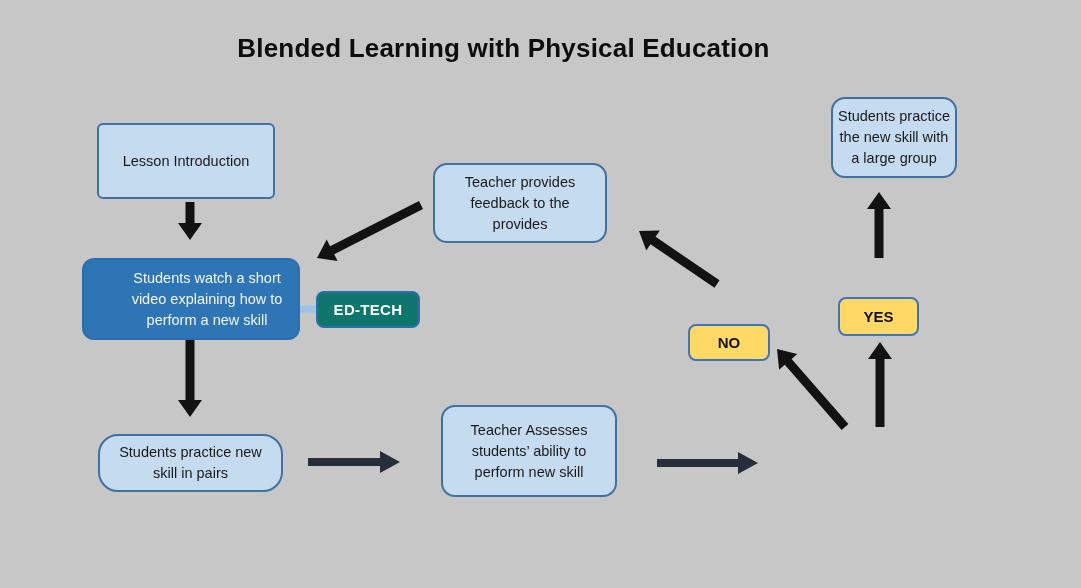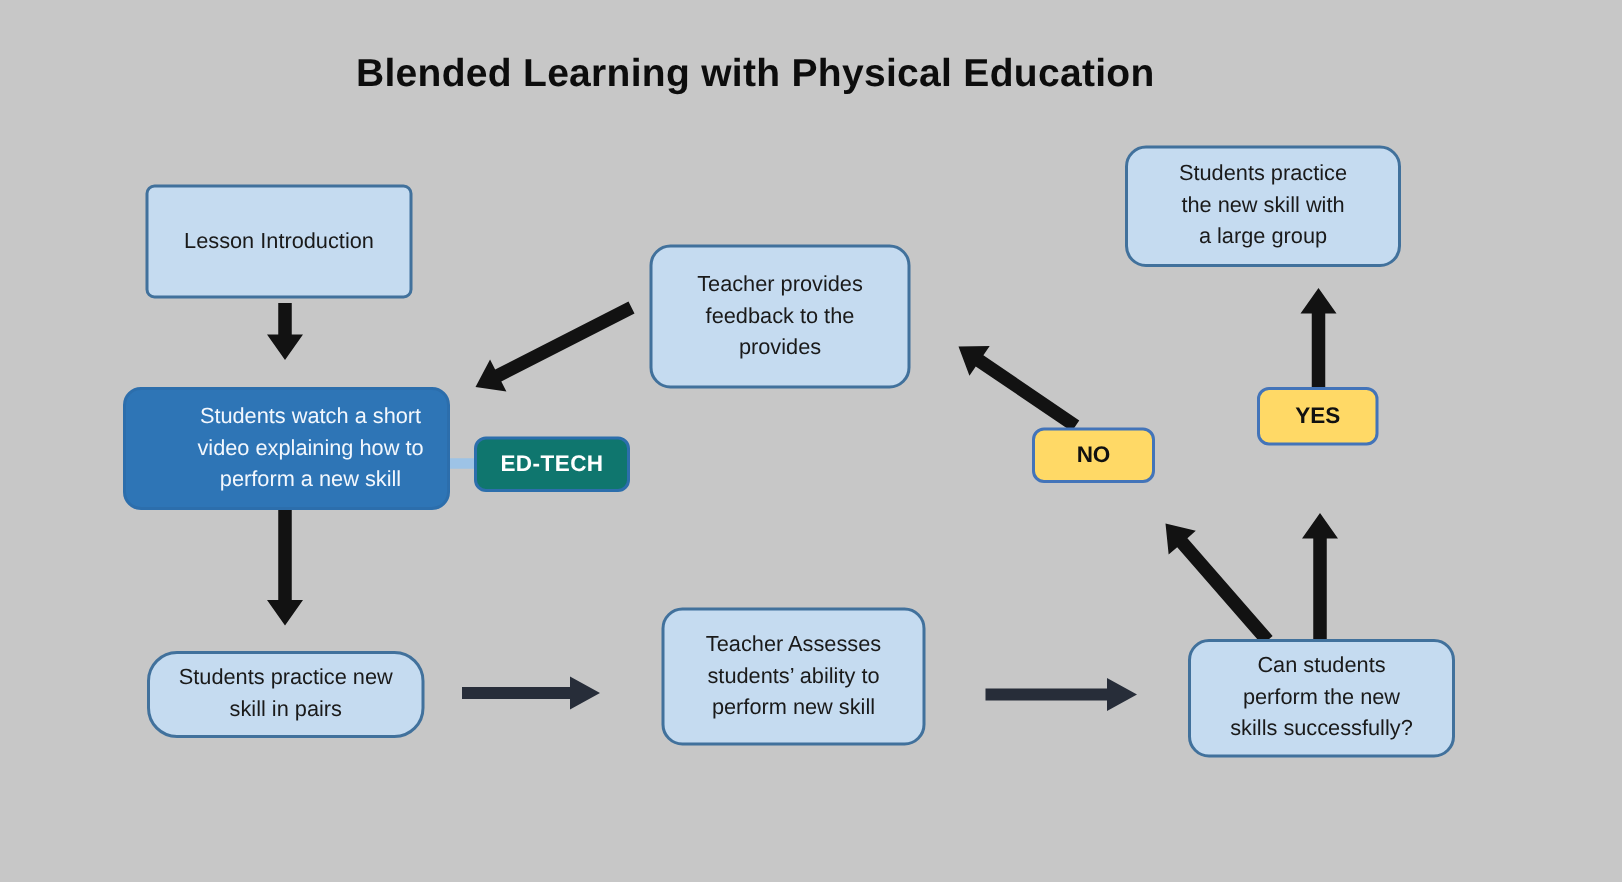--- a/index.html
+++ b/index.html
@@ -42,21 +42,21 @@
     background:#0f766e;
     border:2px solid #2C6EAC;
     color:#FFFFFF;
     border-radius:8px;
     font-weight:bold; font-size:15px; letter-spacing:0.3px;
   }
   .node.decision {
     background:#FFD966;
     border:2px solid #4374B9;
     border-radius:8px;
-    font-weight:bold; font-size:15px; color:#111111;
+    font-weight:bold; font-size:15px; color:#111111;margin-top:39px;
   }
 </style>
 </head>
 <body>
 
 <div id="canvas">
 
   <div id="title">Blended Learning with Physical Education</div>
 
   <svg id="arrow-layer" width="1081" height="588" viewBox="0 0 1081 588">
@@ -100,33 +100,28 @@
     <span>Students practice new</span>
     <span>skill in pairs</span>
   </div>
 
   <div class="node light" style="left:441px;top:405px;width:176px;height:92px">
     <span>Teacher Assesses</span>
     <span>students’ ability to</span>
     <span>perform new skill</span>
   </div>
 
-  <div class="node light" style="left:792px;top:426px;width:178px;height:79px">
-    <span>Can students</span>
-    <span>perform the new</span>
-    <span>skills successfully?</span>
-  </div>
 
-  <div class="node light" style="left:433px;top:163px;width:174px;height:96px">
+  <div class="node light" style="left:433px;top:163px;width:174px;height:80px">
     <span>Teacher provides</span>
     <span>feedback to the</span>
     <span>provides</span>
   </div>
 
-  <div class="node light" style="left:750px;top:97px;width:184px;height:81px">
+  <div class="node light" style="left:831px;top:97px;width:126px;height:81px">
     <span>Students practice</span>
     <span>the new skill with</span>
     <span>a large group</span>
   </div>
 
   <div class="node decision" style="left:688px;top:285px;width:82px;height:37px">
     <span>NO</span>
   </div>
 
   <div class="node decision" style="left:838px;top:258px;width:81px;height:39px">

